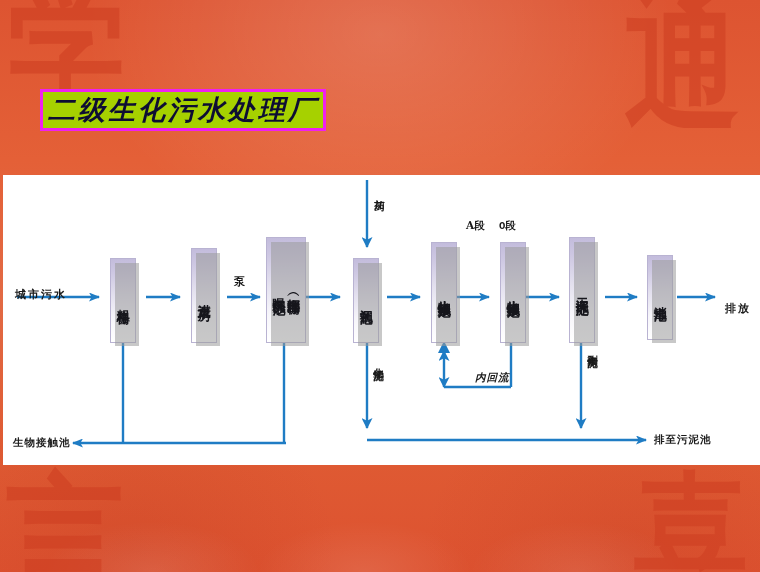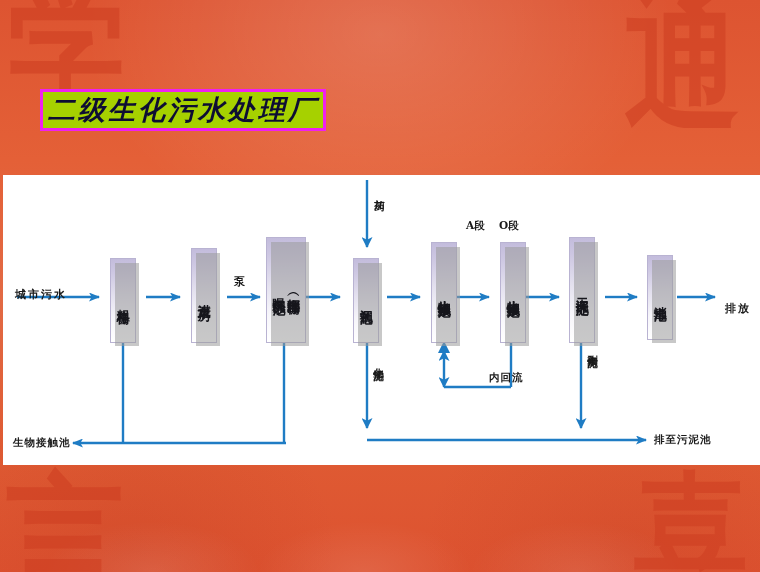--- a/index.html
+++ b/index.html
@@ -198,27 +198,27 @@
     </div>
 
     <div class="txt" style="left:12px;top:112px;text-align:center;">城市污水</div>
 
     <div class="txt" style="left:231px;top:99px;">泵</div>
 
     <div class="txt v small" style="left:370px;top:16px;">加药</div>
 
     <div class="txt small" style="left:427px;top:44px;letter-spacing:0px;margin-left:36px;">A段</div>
 
-    <div class="txt small" style="left:496px;top:44px;letter-spacing:0px;">O段</div>
+    <div class="txt small" style="left:496px;top:44px;letter-spacing:0px;font-family:Liberation Mono, monospace;">O段</div>
 
     <div class="txt" style="left:722px;top:126px;">排放</div>
 
     <div class="txt v small" style="left:369px;top:185px;">化学污泥</div>
 
-    <div class="txt small" style="left:486px;top:196px;">内回流</div>
+    <div class="txt small" style="left:472px;top:196px;font-style:italic;">内回流</div>
 
     <div class="txt v small" style="left:583px;top:172px;">剩余污泥</div>
 
     <div class="txt small" style="left:10px;top:261px;">生物接触池</div>
 
     <div class="txt small" style="left:651px;top:258px;">排至污泥池</div>
 
   </div>
 </div>
 

